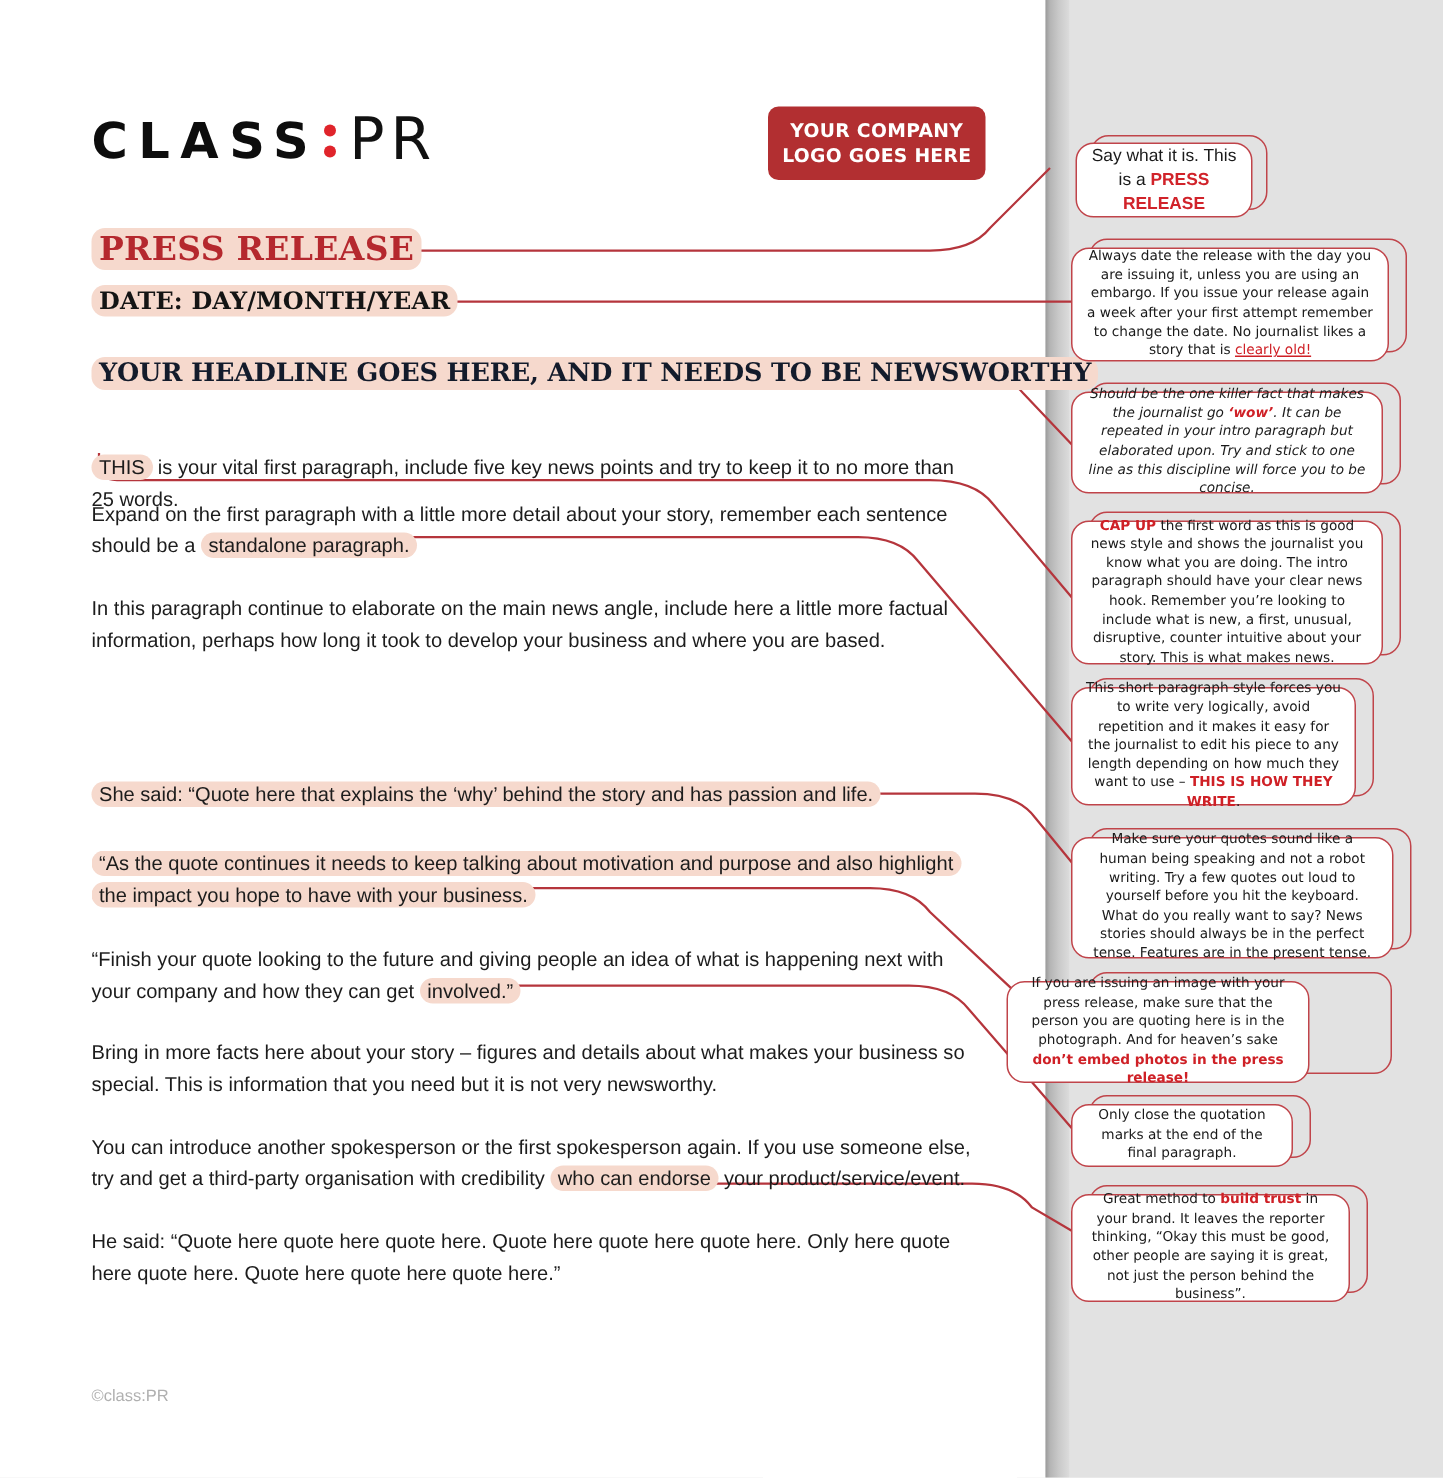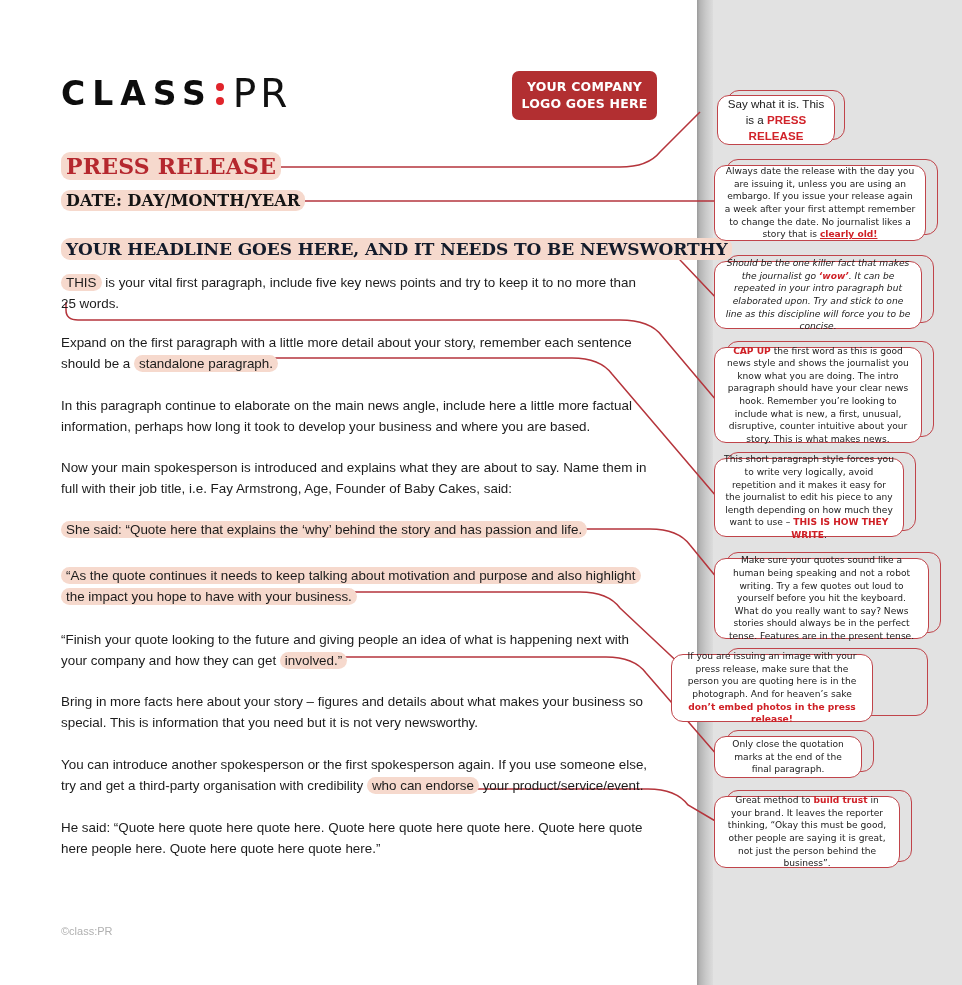--- a/index.html
+++ b/index.html
@@ -188,21 +188,21 @@
   }
   .callout-shadow {
     position: absolute;
     box-sizing: border-box;
     border: 1.4px solid #c0444a;
     border-radius: 12px;
     background: transparent;
     z-index: 2;
   }
   .callout .red { color: #cf2026; font-weight: bold; }
-  .callout .red-u { color: #cf2026; font-weight: bold; text-decoration: underline; }
+  .callout .red-u { color: #cf2026; font-weight: normal; text-decoration: underline; }
 
   .callout.c1 {
     font-family: "Liberation Sans", sans-serif;
     font-size: 11.6px;
     line-height: 16px;
   }
   .callout.c1 .red { color: #d1232a; font-weight: bold; }
 </style>
 </head>
 <body>
@@ -255,39 +255,38 @@
   </div>
 
   <div class="doc-date">
     <span class="hl">DATE: DAY/MONTH/YEAR</span>
   </div>
 
   <div class="doc-headline">
     <span class="hl">YOUR HEADLINE GOES HERE, AND IT NEEDS TO BE NEWSWORTHY</span>
   </div>
 
-  <div class="body-p" style="top:272px;"><span class="hl">THIS</span><span> is your vital first paragraph, include five key news points and try to keep it to no more than 25 words.</span></div>
+  <div class="body-p" style="top:301px;"><span class="hl">THIS</span><span> is your vital first paragraph, include five key news points and try to keep it to no more than 25 words.</span></div>
 
   <div class="body-p" style="top:332px;"><span>Expand on the first paragraph with a little more detail about your story, remember each sentence should be a </span><span class="hl">standalone paragraph.</span></div>
 
   <div class="body-p" style="top:395px;">In this paragraph continue to elaborate on the main news angle, include here a little more factual information, perhaps how long it took to develop your business and where you are based.</div>
 
-  <div class="body-p" style="top:457px;">Now your main spokesperson is introduced and explains what they are about to say. Name them in full with their job title, i.e. Fay Armstrong, Age, Founder of Baby Cakes, said:</div>
 
   <div class="body-p" style="top:519px;"><span class="hl">She said: “Quote here that explains the ‘why’ behind the story and has passion and life.</span></div>
 
   <div class="body-p w-narrow" style="top:565px;"><span class="hl">“As the quote continues it needs to keep talking about motivation and purpose and also highlight the impact you hope to have with your business.</span></div>
 
   <div class="body-p" style="top:629px;"><span>“Finish your quote looking to the future and giving people an idea of what is happening next with your company and how they can get </span><span class="hl">involved.”</span></div>
 
   <div class="body-p" style="top:691px;">Bring in more facts here about your story – figures and details about what makes your business so special. This is information that you need but it is not very newsworthy.</div>
 
   <div class="body-p" style="top:754px;"><span>You can introduce another spokesperson or the first spokesperson again. If you use someone else, try and get a third-party organisation with credibility </span><span class="hl">who can endorse</span><span> your product/service/event.</span></div>
 
-  <div class="body-p" style="top:817px;">He said: “Quote here quote here quote here. Quote here quote here quote here. Quote here quote here people here. Quote here quote here quote here.”</div>
+  <div class="body-p" style="top:817px;">He said: “Quote here quote here quote here. Quote here quote here quote here. Only here quote here quote here. Quote here quote here quote here.”</div>
 
   <div class="copyright">©class:PR</div>
 
   <div class="callout-shadow" style="left:727px; top:90px;  width:118px; height:50px;"></div>
   <div class="callout c1" id="co-0" style="left:717px; top:95px;  width:118px; height:50px;">
       <span><span>Say what it is. This is a </span><span class="red">PRESS RELEASE</span></span>
     </div>
 
   <div class="callout-shadow" style="left:726px; top:159px; width:212px; height:76px;"></div>
   <div class="callout" id="co-1" style="left:714px; top:165px; width:212px; height:76px;">

